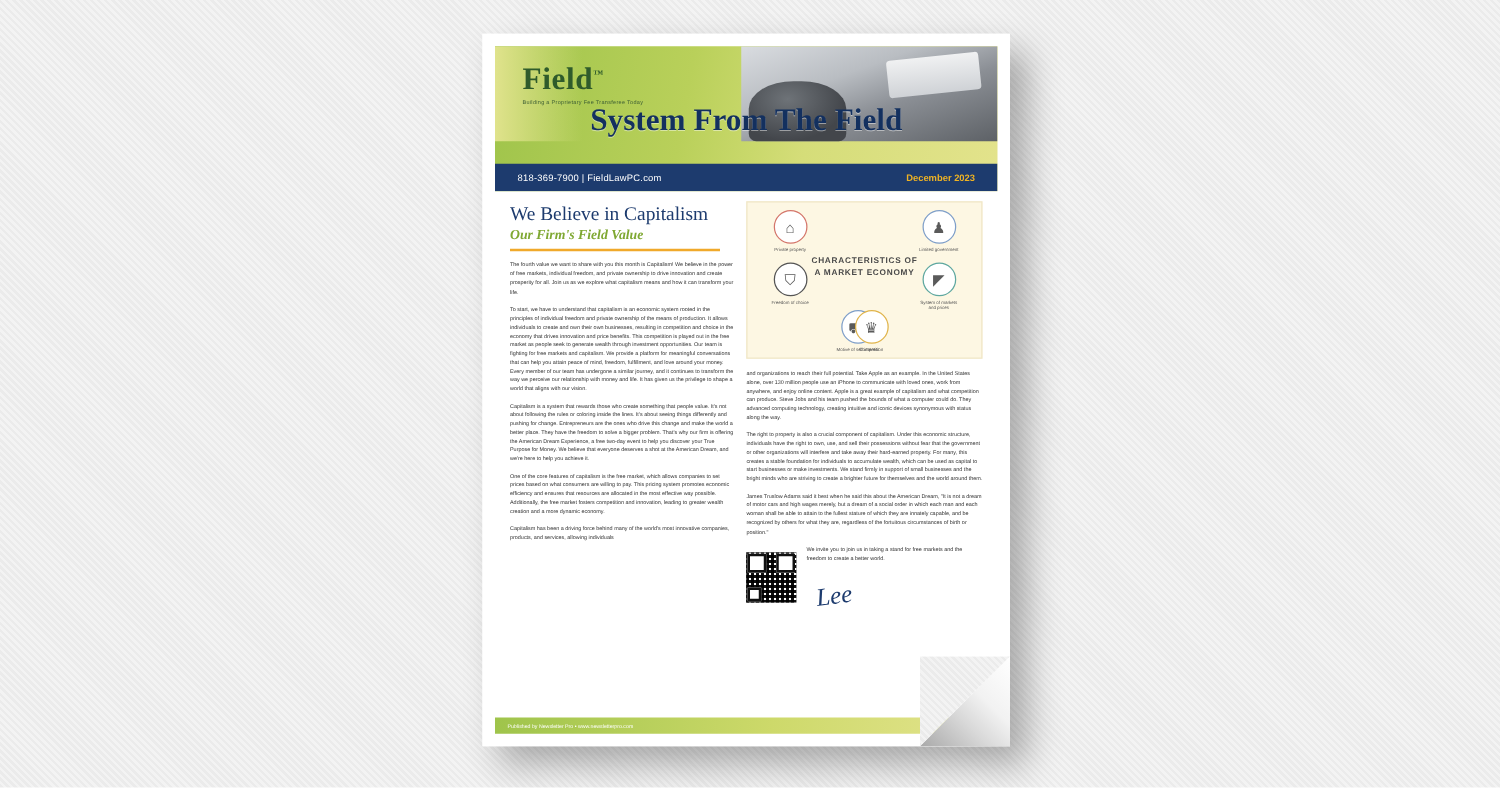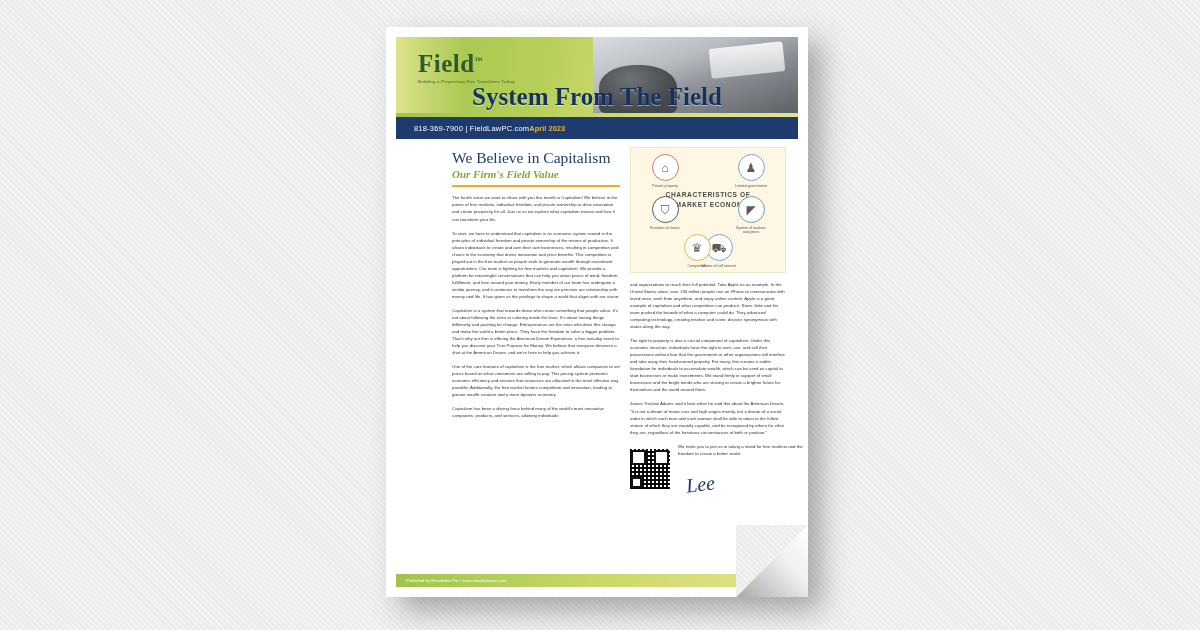--- a/index.html
+++ b/index.html
@@ -27,21 +27,21 @@
   #sheet {
     position: absolute; inset: 0;
     background: #ffffff;
     padding: 10px 10px 0 10px;
     overflow: hidden;
   }
 
   
   .header {
     position: relative;
-    height: 102px;
+    height: 116px;
     background: linear-gradient(100deg,#9fc44b 0%, #b9d05a 38%, #c9d86b 52%, #d5dd79 62%, #e3e38c 100%);
     overflow: hidden;
   }
   .header-photo {
     position: absolute; right: 0; top: 0; width: 205px; height: 76px;
     background: linear-gradient(160deg,#d9dce0 0%,#b9bdc2 35%,#8b8f95 60%,#5d6166 100%);
   }
   .header-photo:before{
     content:""; position:absolute; left:6px; top:28px; width:78px; height:48px;
     background: radial-gradient(ellipse at 40% 30%, #6e7378 0%, #43464b 70%);
@@ -73,29 +73,29 @@
     position: absolute; left: 0; right: 0; top: 46px;
     text-align: center;
     font-family: "Liberation Serif", serif;
     font-weight: 700; font-size: 25px;
     color: #13305f;
     text-shadow: 0 1px 0 rgba(255,255,255,.45);
   }
   .header-bar {
     position: absolute; left: 0; right: 0; bottom: 0; height: 22px;
     background: #1d3b6e;
-    display: flex; align-items: center; 
+    display: flex; align-items: center; justify-content: space-between;
     padding: 0 18px;
   }
   .header-bar .contact { color: #ffffff; font-size: 7.5px; letter-spacing: .2px; }
   .header-bar .issue   { color: #f0b323; font-size: 7.5px; font-weight: 700; }
 
   
   .body-area { display: flex; gap: 10px; padding: 8px 12px 0 12px; }
-  .col-left  { width: 183px; margin-left: 44px; }
+  .col-left  { width: 183px; }
   .col-right { width: 193px; }
 
   h1.title {
     font-family: "Liberation Serif", serif;
     color: #1d3b6e; font-size: 15.5px; font-weight: 400;
     margin: 2px 0 1px 0; line-height: 1.15;
   }
   h2.subtitle {
     font-family: "Liberation Serif", serif;
     color: #7fa832; font-size: 11px; font-style: italic; font-weight: 700;
@@ -208,21 +208,21 @@
         <div class="logo-word">
           <span>Field</span><span class="logo-tm">™</span>
         </div>
         <div class="logo-sub">Building a Proprietary Fee Transferee Today</div>
       </div>
 
       <div class="masthead">System From The Field</div>
 
       <div class="header-bar">
         <span class="contact">818-369-7900 | FieldLawPC.com</span>
-        <span class="issue">April 2023</span>
+        <span class="issue">December 2023</span>
       </div>
     </div>
 
     <div class="body-area">
 
       <div class="col-left">
         <h1 class="title">We Believe in Capitalism</h1>
         <h2 class="subtitle">Our Firm's Field Value</h2>
         <div class="rule"></div>
 

